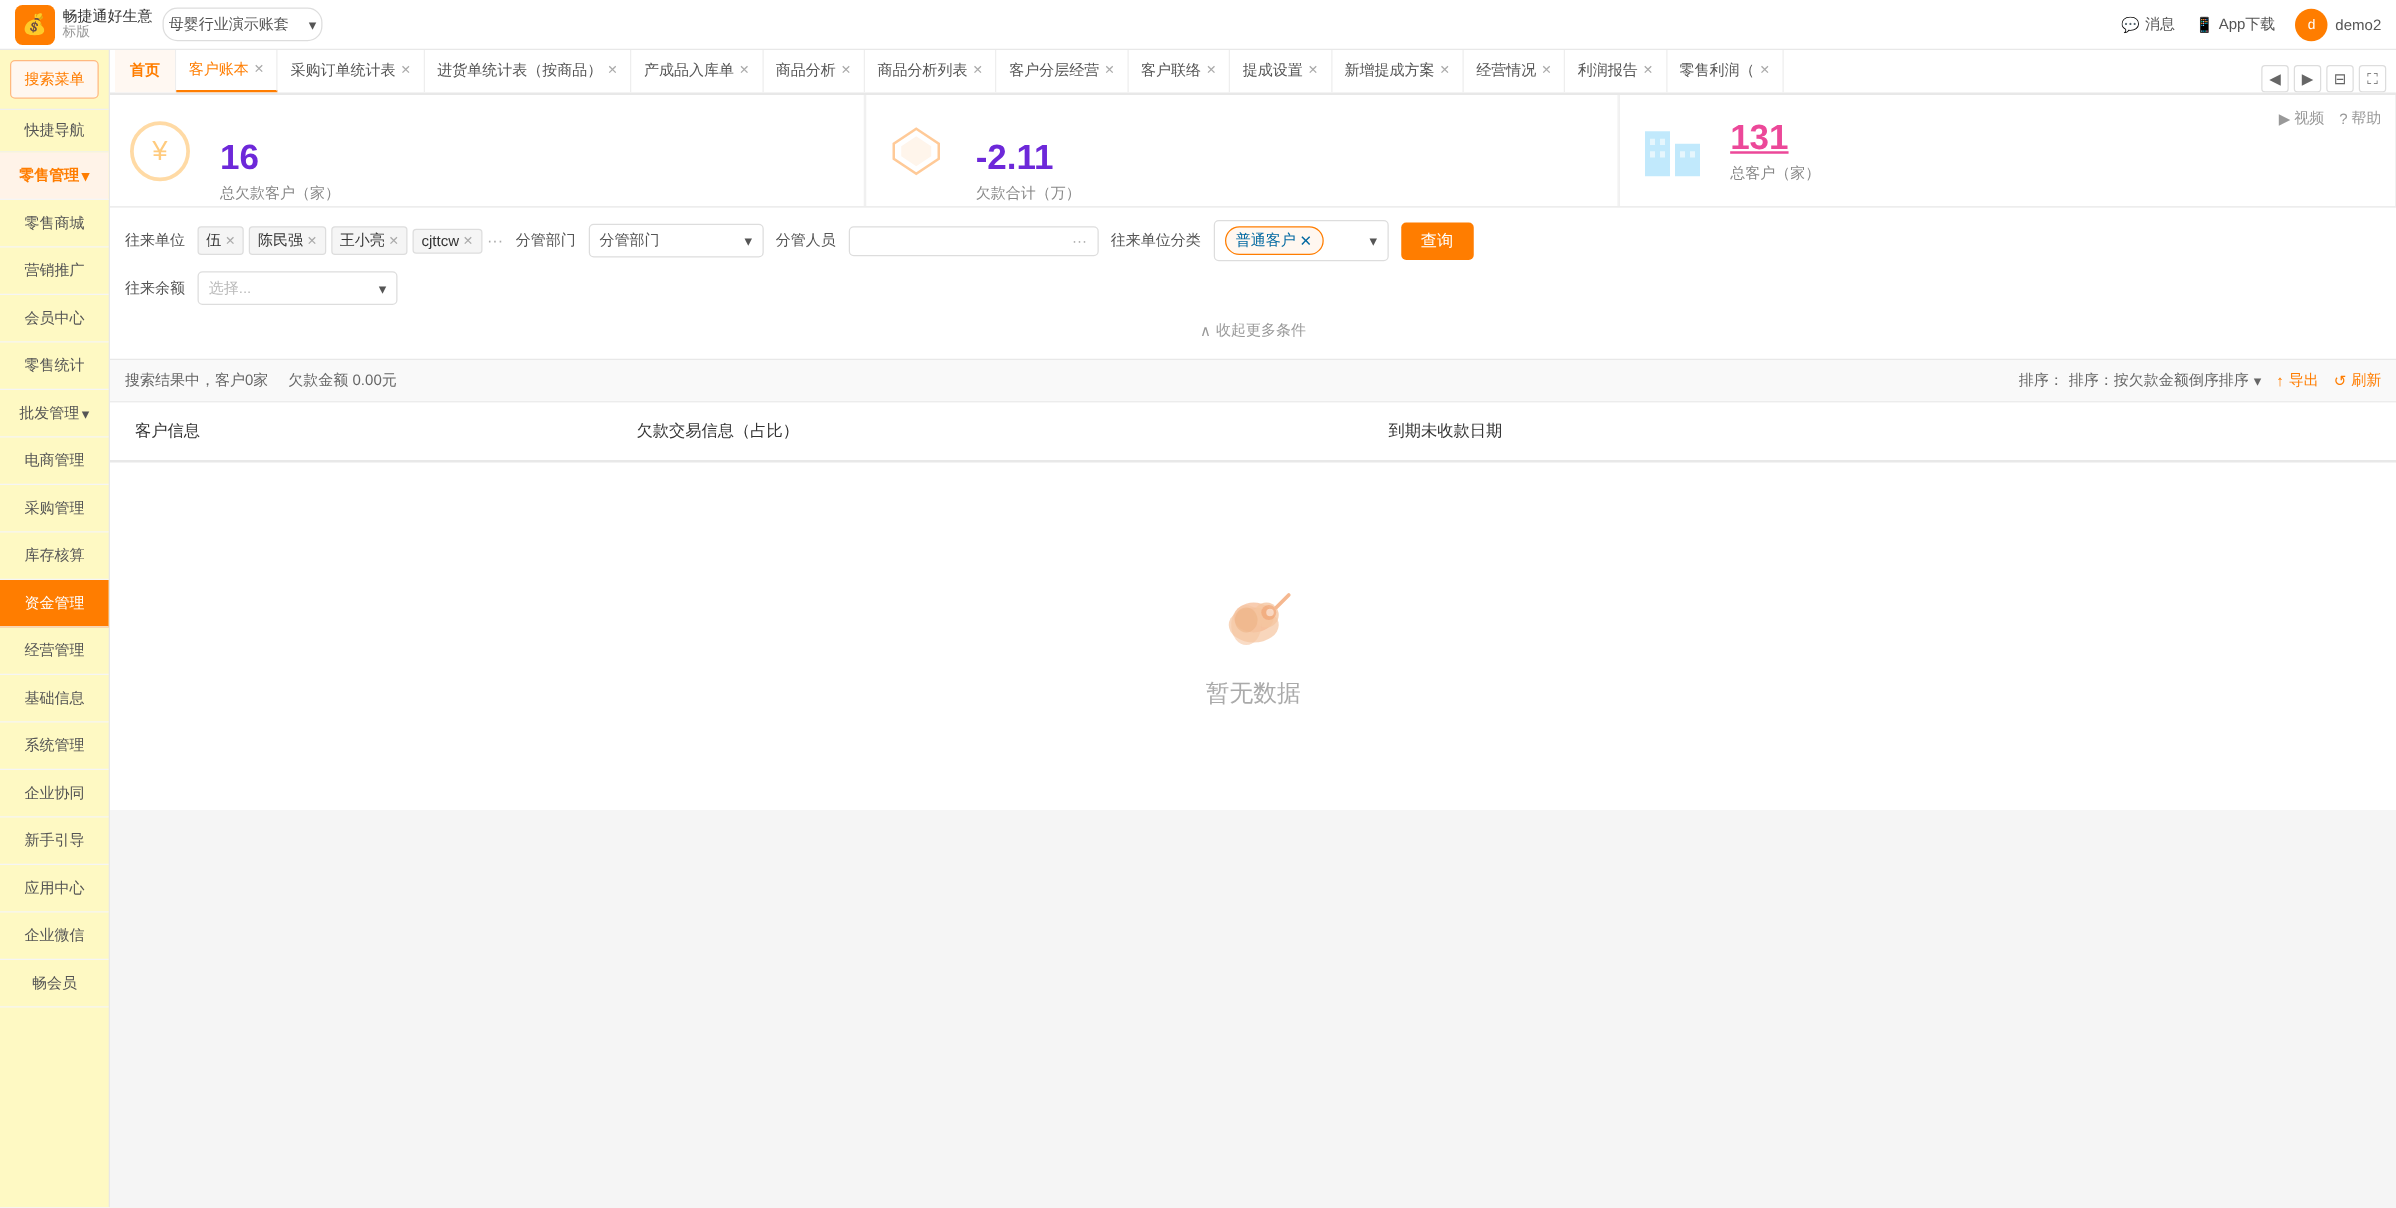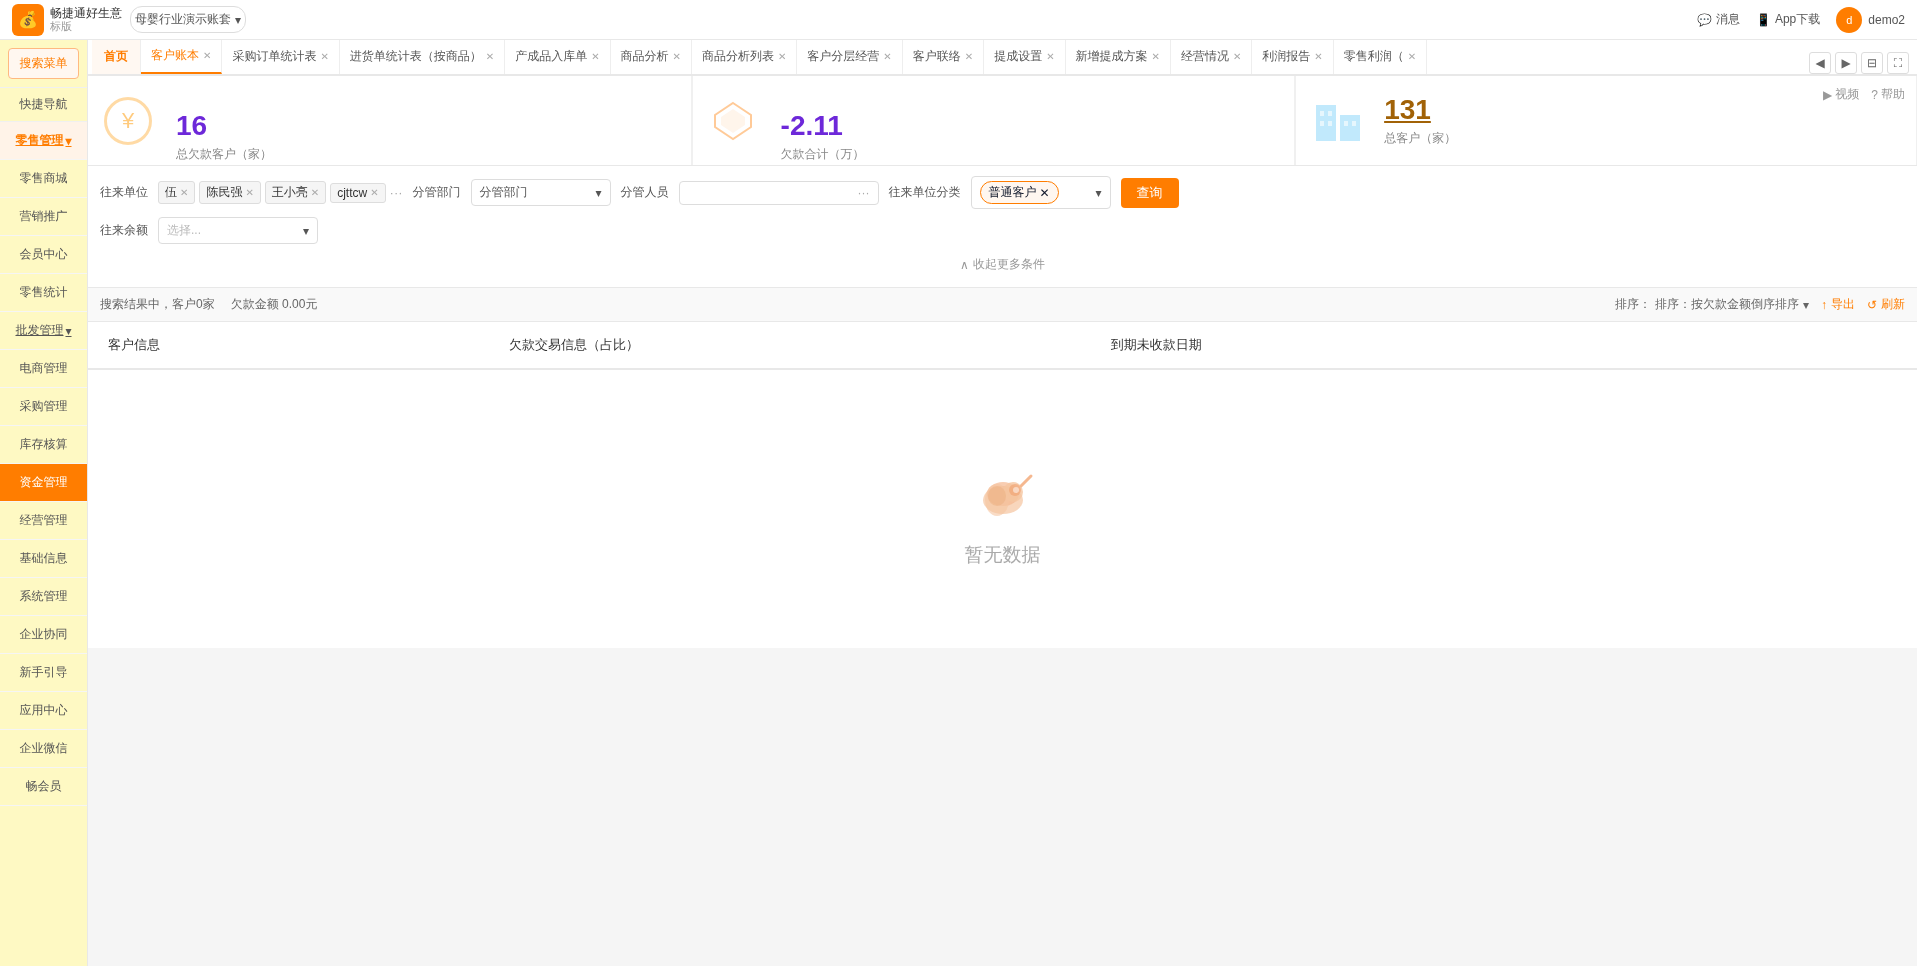--- a/index.html
+++ b/index.html
@@ -5,38 +5,38 @@
     * { box-sizing: border-box; margin: 0; padding: 0; }
     body { font-family: 'Microsoft YaHei', Arial, sans-serif; font-size: 13px; background: #f5f5f5; display: flex; flex-direction: column; height: 100vh; overflow: hidden; }
 
     
     .top-bar { background: #fff; display: flex; align-items: center; padding: 0 12px; height: 40px; border-bottom: 1px solid #e8e8e8; justify-content: space-between; }
     .top-bar-left { display: flex; align-items: center; gap: 8px; }
     .logo-area { display: flex; align-items: center; gap: 6px; }
     .logo-icon { width: 32px; height: 32px; background: #ff7d00; border-radius: 6px; display: flex; align-items: center; justify-content: center; color: white; font-size: 16px; }
     .logo-text { font-size: 12px; color: #333; line-height: 1.2; }
     .logo-text .sub { color: #999; font-size: 11px; }
-    .account-selector { display: flex; align-items: center; gap: 4px; padding: 4px 4px; border: 1px solid #ddd; border-radius: 12px; cursor: pointer; font-size: 12px; color: #555; }
+    .account-selector { display: flex; align-items: center; gap: 16px; padding: 4px 4px; border: 1px solid #ddd; border-radius: 12px; cursor: pointer; font-size: 12px; color: #555; }
     .top-bar-right { display: flex; align-items: center; gap: 16px; font-size: 12px; color: #555; }
     .top-bar-right .msg { display: flex; align-items: center; gap: 4px; cursor: pointer; }
     .top-bar-right .app { display: flex; align-items: center; gap: 4px; cursor: pointer; }
     .user-avatar { width: 26px; height: 26px; border-radius: 50%; background: #ff7d00; display: flex; align-items: center; justify-content: center; color: white; font-size: 11px; }
 
     
     .main-layout { display: flex; flex: 1; overflow: hidden; }
 
     
     .sidebar { width: 88px; background: #fef9c3; border-right: 1px solid #e8e8e8; display: flex; flex-direction: column; overflow-y: auto; }
     .sidebar-search { padding: 8px; border-bottom: 1px solid #f0f0f0; }
     .sidebar-search-btn { width: 100%; padding: 6px 4px; background: #fff7f0; border: 1px solid #ffb980; border-radius: 4px; color: #ff7d00; font-size: 12px; cursor: pointer; text-align: center; }
     .sidebar-nav-btn { padding: 8px 4px; border-bottom: 1px solid #f0f0f0; text-align: center; font-size: 12px; color: #555; cursor: pointer; }
     .sidebar-item { padding: 10px 4px; text-align: center; font-size: 12px; color: #555; cursor: pointer; border-bottom: 1px solid #f5f5f5; }
     .sidebar-item.active { background: #ff7d00; color: #fff; }
     .sidebar-item.active-parent { background: #fff3e8; color: #ff7d00; font-weight: bold; }
-    .sidebar-item-with-arrow { display: flex; align-items: center; justify-content: center; gap: 2px; text-decoration: underline; }
+    .sidebar-item-with-arrow { display: flex; align-items: center; justify-content: center; gap: 2px; }
 
     
     .content-area { flex: 1; display: flex; flex-direction: column; overflow: hidden; }
 
     
     .tab-bar { background: #fff; display: flex; align-items: flex-end; border-bottom: 2px solid #e8e8e8; padding: 0 4px; height: 36px; overflow: hidden; }
     .tab-item { display: flex; align-items: center; padding: 0 10px; height: 36px; font-size: 12px; color: #555; cursor: pointer; white-space: nowrap; border-right: 1px solid #eee; gap: 4px; position: relative; }
     .tab-item.active { color: #ff7d00; background: #fff; border-bottom: 2px solid #ff7d00; }
     .tab-item .tab-close { color: #aaa; font-size: 10px; cursor: pointer; }
     .tab-home { padding: 0 12px; background: #fff8f2; color: #ff7d00; font-weight: bold; }
@@ -44,40 +44,40 @@
     .tab-ctrl-btn { width: 22px; height: 22px; border: 1px solid #ddd; border-radius: 3px; background: #fff; cursor: pointer; display: flex; align-items: center; justify-content: center; font-size: 12px; color: #666; }
 
     
     .page-content { flex: 1; overflow-y: auto; background: #f5f5f5; }
 
     
     .stats-row { background: #fff; display: flex; align-items: stretch; border-bottom: 1px solid #e8e8e8; position: relative; height: 90px; }
     .stat-card { flex: 1; display: flex; align-items: center; padding: 16px 24px; border-right: 1px solid #f0f0f0; position: relative; }
     .stat-value { font-size: 28px; font-weight: bold; }
     .stat-value.red { color: #6d28d9; margin-top: 32px; }
-    .stat-value.black { color: #a16207; }
+    .stat-value.black { color: #ec4899; }
     .stat-label { font-size: 12px; color: #888; margin-top: 4px; }
     .stat-text-group { display: flex; flex-direction: column; }
     .video-help { position: absolute; top: 10px; right: 12px; display: flex; align-items: center; gap: 12px; font-size: 12px; color: #999; }
     .video-help span { display: flex; align-items: center; gap: 3px; cursor: pointer; }
 
     
     .filter-section { background: #fff; padding: 10px 12px; border-bottom: 1px solid #e8e8e8; }
     .filter-row { display: flex; align-items: center; gap: 10px; margin-bottom: 8px; flex-wrap: wrap; }
     .filter-label { font-size: 12px; color: #555; white-space: nowrap; }
     .filter-tags { display: flex; align-items: center; gap: 4px; flex-wrap: wrap; }
     .filter-tag { display: flex; align-items: center; gap: 3px; padding: 2px 6px; background: #f5f5f5; border: 1px solid #ddd; border-radius: 3px; font-size: 12px; color: #333; }
     .filter-tag .tag-close { color: #aaa; cursor: pointer; font-size: 10px; }
     .filter-more { color: #aaa; cursor: pointer; font-size: 13px; }
     .filter-select { display: flex; align-items: center; gap: 6px; padding: 4px 8px; border: 1px solid #ddd; border-radius: 4px; min-width: 140px; cursor: pointer; font-size: 12px; color: #555; background: #fff; }
     .filter-select-wide { min-width: 200px; }
     .collapse-row { text-align: center; }
     .collapse-btn { display: inline-flex; align-items: center; gap: 4px; color: #999; font-size: 12px; cursor: pointer; padding: 4px 12px; }
     .query-btn { background: #ff7d00; color: #fff; border: none; border-radius: 4px; padding: 6px 16px; font-size: 13px; cursor: pointer; }
-    .selected-tag { display: flex; align-items: center; gap: 3px; padding: 2px 8px; border: 1px solid #ff7d00; background: #fff7f0; border-radius: 12px; font-size: 12px; color: #0f172a; }
+    .selected-tag { display: flex; align-items: center; gap: 3px; padding: 2px 8px; border: 1px solid #ff7d00; background: #fff7f0; border-radius: 12px; font-size: 12px; color: #0369a1; }
     .selected-tag .tag-close { cursor: pointer; }
 
     
     .results-bar { background: #f9f9f9; padding: 8px 12px; border-bottom: 1px solid #e8e8e8; display: flex; align-items: center; justify-content: space-between; font-size: 12px; color: #666; }
     .results-bar-left { display: flex; gap: 16px; }
     .results-bar-right { display: flex; align-items: center; gap: 12px; }
     .sort-select { display: flex; align-items: center; gap: 4px; cursor: pointer; }
     .action-btn { display: flex; align-items: center; gap: 4px; color: #ff7d00; cursor: pointer; }
 
     

